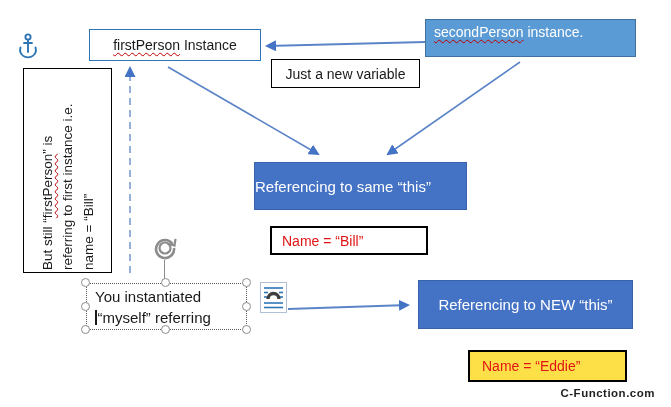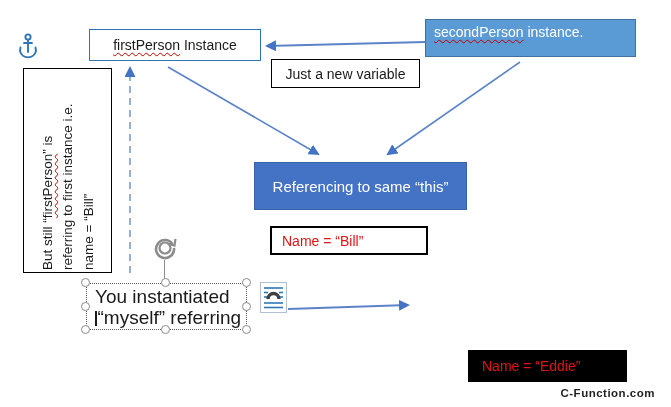--- a/index.html
+++ b/index.html
@@ -11,32 +11,32 @@
              display:flex;align-items:center;justify-content:center;font-size:14px;z-index:2;}
   .box-justvar{left:271px;top:59px;width:149px;height:29px;background:#fff;border:1.5px solid #000;
              display:flex;align-items:center;justify-content:center;font-size:14px;z-index:2;}
   .box-second{left:425px;top:19px;width:211px;height:38px;background:#5b9bd5;border:1px solid #41719c;
              color:#fff;font-size:14px;padding:4px 0 0 8px;z-index:2;}
   .box-note{left:23px;top:68px;width:89px;height:205px;background:#fff;border:1.5px solid #000;z-index:2;}
   .note-inner{position:absolute;left:50%;top:50%;width:198px;
               transform:translate(-50%,-50%) rotate(-90deg);
               font-size:13.5px;line-height:1.5;text-align:left;}
   .box-refsame{left:254px;top:162px;width:213px;height:48px;background:#4472c4;border:1px solid #3a62a8;
-             color:#fff;font-size:15px;display:flex;align-items:center;justify-content:center;z-index:2;}
+             color:#fff;font-size:15px;display:flex;align-items:center;z-index:2;}
   .box-bill{left:270px;top:226px;width:158px;height:29px;background:#fff;border:2px solid #000;
              color:#e11414;font-size:14px;display:flex;align-items:center;padding-left:10px;z-index:2;}
   .box-refnew{left:418px;top:280px;width:215px;height:49px;background:#4472c4;border:1px solid #3a62a8;
              color:#fff;font-size:15px;display:flex;align-items:center;justify-content:center;z-index:2;}
-  .box-eddie{left:468px;top:350px;width:159px;height:32px;background:#000000;border:2px solid #000;
+  .box-eddie{left:468px;top:350px;width:159px;height:32px;background:#fde047;border:2px solid #000;
              color:#e11414;font-size:14px;display:flex;align-items:center;padding-left:12px;z-index:2;}
   .wavy{text-decoration-line:underline;text-decoration-style:wavy;text-decoration-color:#c00000;
         text-decoration-thickness:1px;text-underline-offset:2px;}
   
   .sel-rect{left:86px;top:283px;width:161px;height:47px;border:1.2px dotted #595959;background:#fff;z-index:2;}
-  .sel-text{left:95px;top:286px;width:150px;font-size:19px;line-height:21px;z-index:3;}
+  .sel-text{left:95px;top:286px;width:150px;font-size:15px;line-height:21px;z-index:3;}
   .cursor{display:inline-block;width:1.5px;height:15px;background:#1a1a1a;vertical-align:-2px;margin-right:1px;}
   .handle{position:absolute;width:9px;height:9px;border:1.5px solid #8c8c8c;background:#fff;
           border-radius:50%;z-index:5;box-sizing:border-box;}
   .h-tl{left:81px;top:278px;} .h-tm{left:161px;top:278px;} .h-tr{left:242px;top:278px;}
   .h-ml{left:81px;top:302px;} .h-mr{left:242px;top:302px;}
   .h-bl{left:81px;top:325px;} .h-bm{left:161px;top:325px;} .h-br{left:242px;top:325px;}
   .rot-stem{left:164px;top:260px;width:1px;height:24px;background:#8c8c8c;z-index:2;}
   .rot-icon{left:151px;top:234px;z-index:3;}
   .layout-btn{left:260px;top:282px;width:27px;height:31px;z-index:4;}
   .anchor{left:17px;top:32px;z-index:2;}
@@ -129,20 +129,23 @@
       <line x1="4" y1="10.5" x2="8" y2="10.5"></line>
       <line x1="19" y1="10.5" x2="23" y2="10.5"></line>
       <line x1="4" y1="15" x2="7" y2="15"></line>
       <line x1="20" y1="15" x2="23" y2="15"></line>
       <line x1="4" y1="21" x2="23" y2="21"></line>
       <line x1="4" y1="25.5" x2="23" y2="25.5"></line>
     </g>
     <path d="M8,17 A5.5,5.5 0 0 1 19,17" fill="none" stroke="#3f3f3f" stroke-width="3.4"></path>
   </svg>
 
+  <div class="abs box-refnew">
+    <span>Referencing to NEW “this”</span>
+  </div>
 
   <div class="abs box-eddie">
     <span>Name = “Eddie”</span>
   </div>
 
   <div class="abs watermark">C-Function.com</div>
 
 </div>
 
 </body></html>

